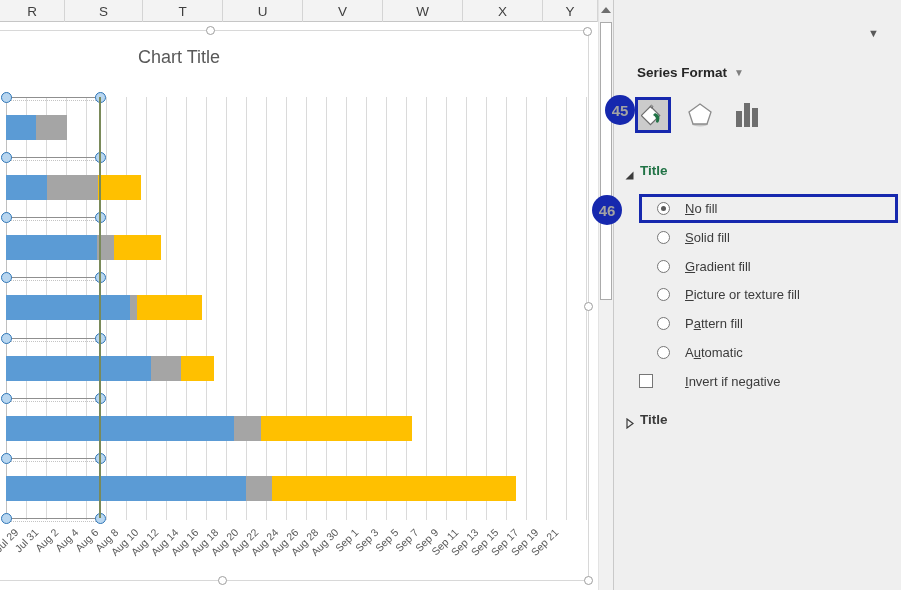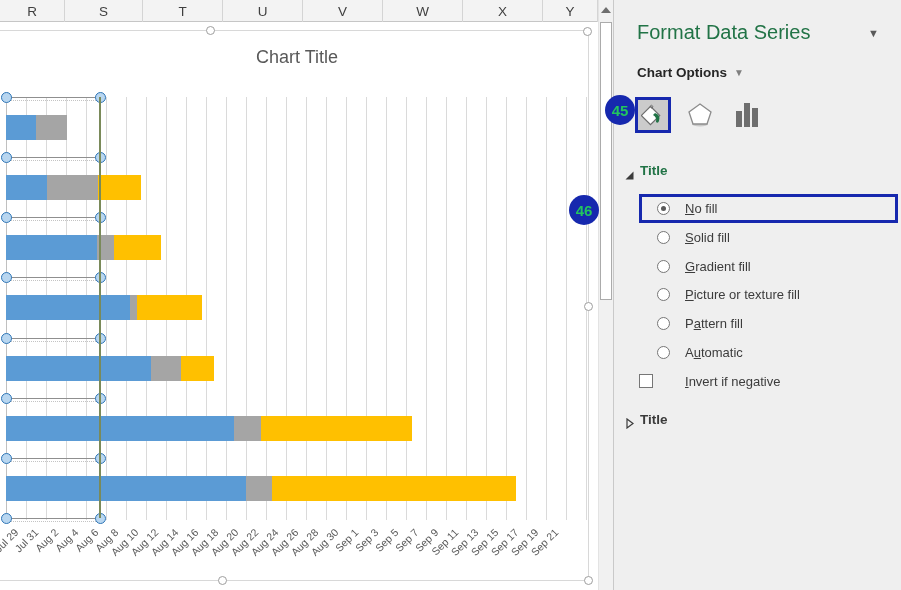--- a/index.html
+++ b/index.html
@@ -8,21 +8,21 @@
   .abs { position:absolute; }
 
   
   .sheet { position:absolute; left:0; top:0; width:598px; height:590px; background:#fff; overflow:hidden; }
   .col-headers { position:absolute; left:0; top:0; width:598px; height:22px; background:#F3F3F3; border-bottom:1px solid #C6C6C6; display:flex; }
   .col-h { height:22px; border-right:1px solid #D4D4D4; color:#3F3F3F; font-size:13.5px; display:flex; align-items:center; justify-content:center; }
 
   .chart-border { background:#D8D8D8; }
   .gridline { position:absolute; width:1px; background:#DADADA; }
   .axisline { position:absolute; width:1px; background:#C0C0C0; }
-  .chart-title { position:absolute; color:#595959; font-size:18px; text-align:right; }
+  .chart-title { position:absolute; color:#595959; font-size:18px; text-align:left; }
 
   .bar-seg { position:absolute; height:25px; }
 
   .sel-line { position:absolute; height:1px; background:#8F8F8F; }
   .sel-dots { position:absolute; height:1px; border-top:1px dotted #C4C4C4; }
   .sel-handle { position:absolute; width:11px; height:11px; border-radius:50%; background:#B8D6F0; border:1.5px solid #2E75B6; }
   .green-line { position:absolute; width:2px; background:#7A8A5A; }
   .chart-handle { position:absolute; width:9px; height:9px; border-radius:50%; background:#fff; border:1.5px solid #9E9E9E; }
 
   .x-label { position:absolute; color:#595959; font-size:10.5px; white-space:nowrap; transform:translateX(-100%) rotate(-45deg); transform-origin:100% 0; }
@@ -47,21 +47,21 @@
   .fill-hdr { color:#217346; }
   .border-hdr { color:#3B3B3B; }
 
   .opt-row { position:absolute; left:25px; width:258px; height:29px; display:flex; align-items:center; }
   .radio { position:absolute; left:18px; width:13px; height:13px; border-radius:50%; background:#fff; border:1px solid #767676; }
   .radio-dot { position:absolute; left:3px; top:3px; width:5px; height:5px; border-radius:50%; background:#5A5A5A; }
   .opt-label { position:absolute; left:46px; font-size:13px; color:#3C3C3C; white-space:nowrap; }
   .checkbox { position:absolute; left:0px; top:7px; width:14px; height:14px; background:#fff; border:1px solid #767676; }
   .hl-box { position:absolute; left:25px; top:194px; width:259px; height:29px; border:3px solid #1628AE; }
 
-  .ann-circle { position:absolute; width:30px; height:30px; border-radius:50%; background:#1628AE; color:#22c55e; font-size:15px; font-weight:bold; display:flex; align-items:center; justify-content:center; z-index:20; }
+  .ann-circle { position:absolute; width:30px; height:30px; border-radius:50%; background:#1628AE; color:#a3a3a3; font-size:15px; font-weight:bold; display:flex; align-items:center; justify-content:center; z-index:20; }
 </style>
 </head>
 <body>
 
 <div class="app">
 
   <div class="sheet">
     <div class="col-headers">
         <div class="col-h" style="width: 65px;">R</div>
         <div class="col-h" style="width: 78px;">S</div>
@@ -200,23 +200,22 @@
   </div>
 
   <div class="vscroll">
     <div class="scroll-btn">
       <div class="tri-up"></div>
     </div>
     <div class="scroll-thumb"></div>
   </div>
 
   <div class="pane">
-    <div class="pane-title">Format Data Series</div>
     <div class="pane-title-chevron">▼</div>
-    <div class="series-options">Chart Options</div>
+    <div class="series-options">Series Format</div>
     <div class="so-chevron">▼</div>
 
     <div class="tab tab-selected" style="left:21px;">
       <svg width="24" height="24" viewBox="0 0 24 24">
         <rect x="3" y="6" width="13" height="13" transform="rotate(-45 9.5 12.5)" fill="#FFFFFF" stroke="#6E6E6E" stroke-width="1.2"></rect>
         <path d="M9 3.5 q1.5 -2.5 3 0 l-1 2 z" fill="none" stroke="#6E6E6E" stroke-width="1"></path>
         <path d="M14 10 q6 2 4 8 q-1 3 -3 1 q1 -5 -3 -7 z" fill="#217346"></path>
       </svg>
     </div>
     <div class="tab" style="left:68px;">
@@ -276,15 +275,15 @@
 
     <div class="abs" style="left:12px; top:415px;">
       <svg width="8" height="11" viewBox="0 0 8 11">
           <polygon points="1,1 7,5.5 1,10" fill="none" stroke="#3B3B3B" stroke-width="1.2"></polygon>
         </svg>
     </div>
     <div class="section-hdr border-hdr" style="left:26px; top:412px;">Title</div>
   </div>
 
   <div class="ann-circle" style="left:605px; top:95px;">45</div>
-  <div class="ann-circle" style="left:569px; top:195px;">46</div>
+  <div class="ann-circle" style="left:592px; top:195px;">46</div>
 
 </div>
 
 </body></html>

